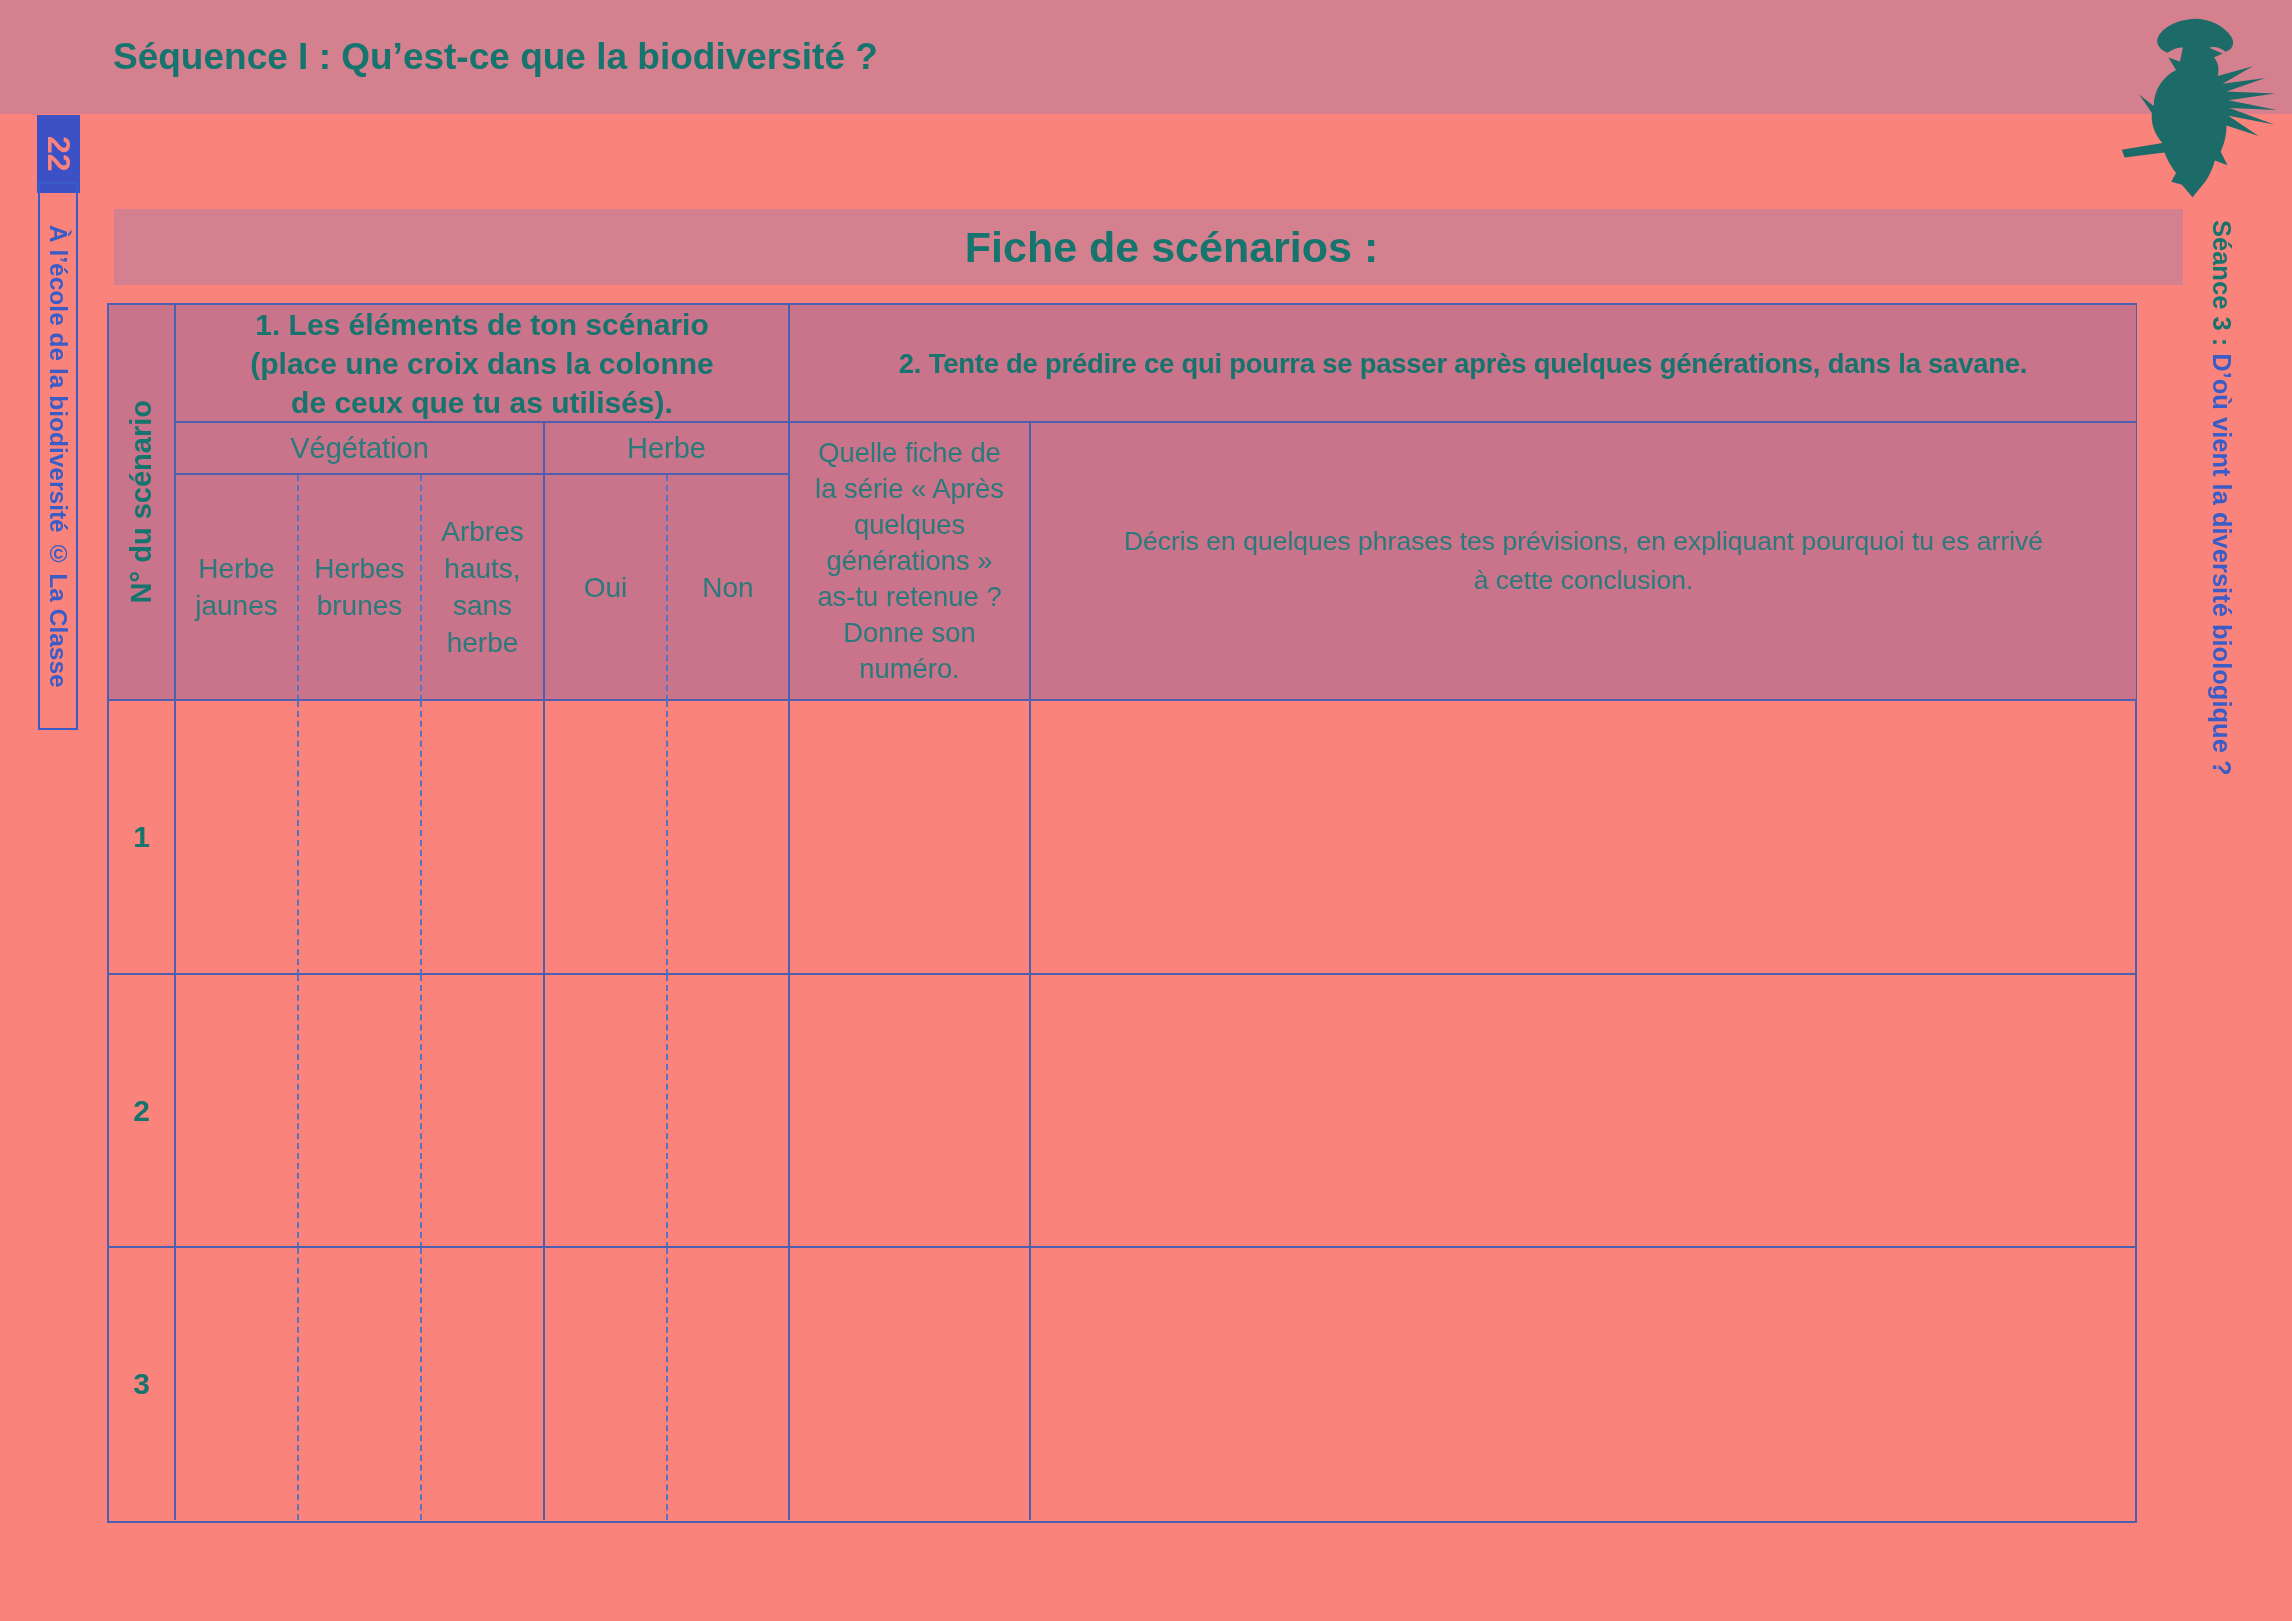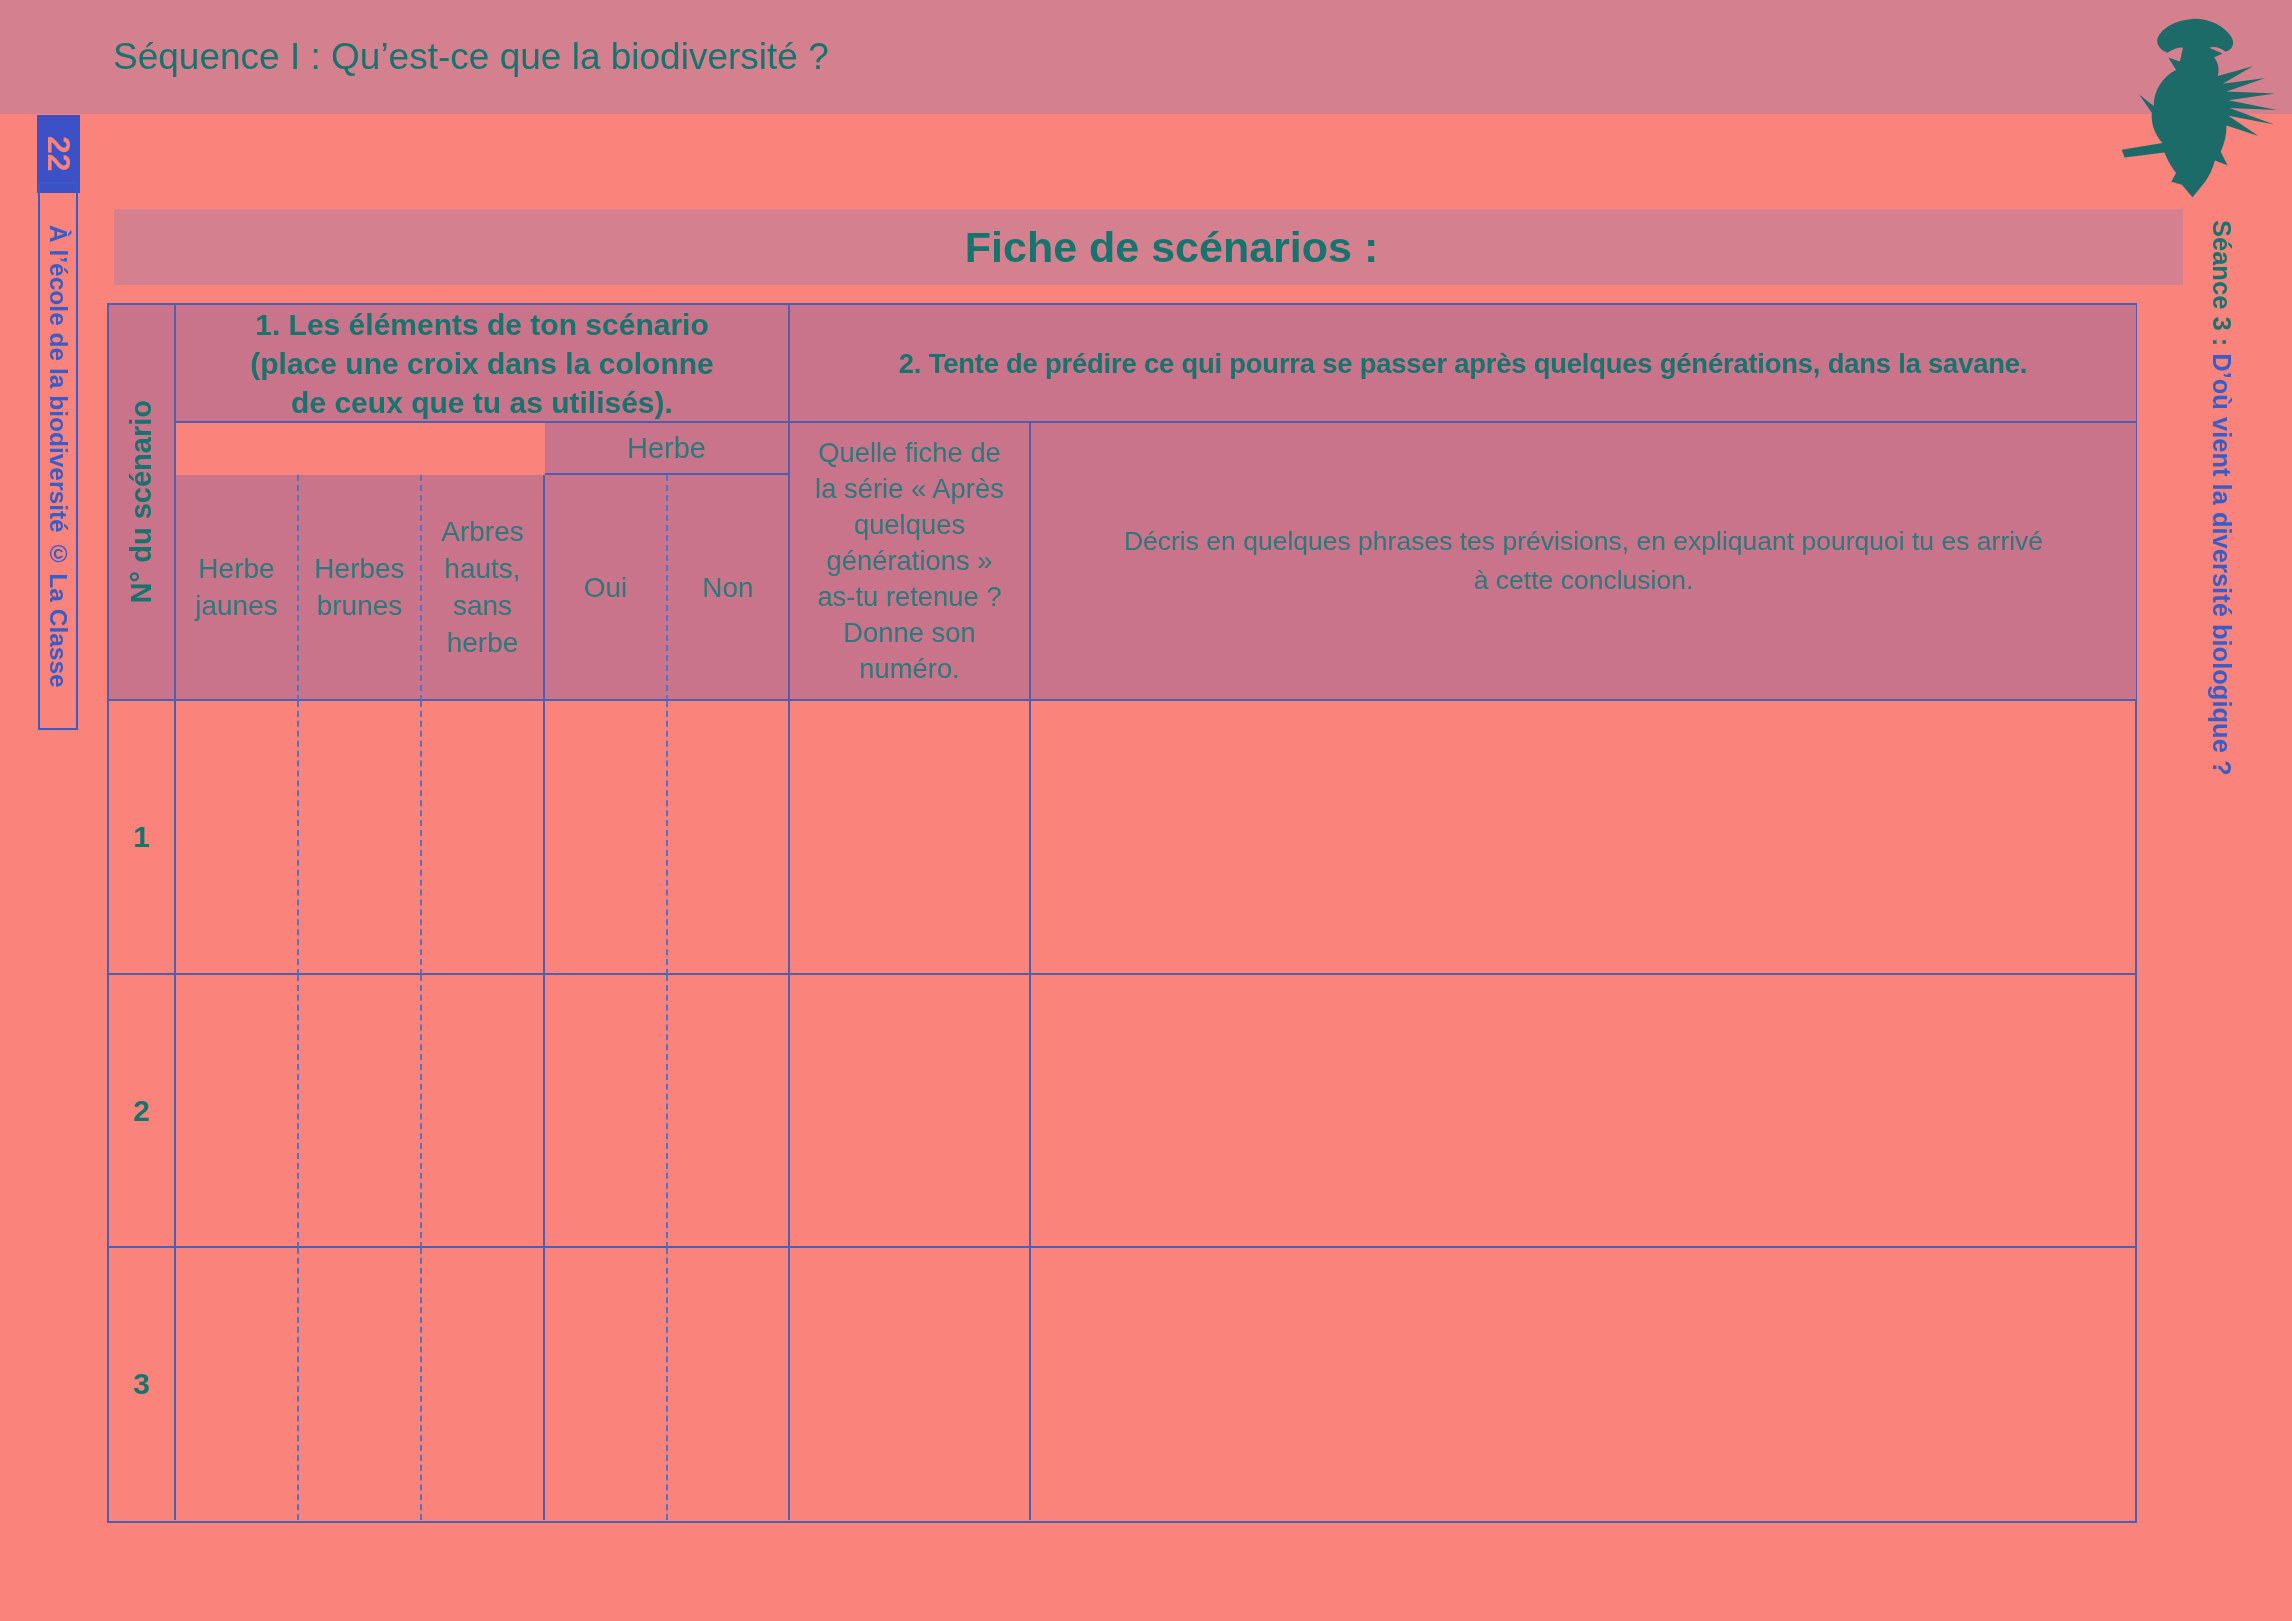--- a/index.html
+++ b/index.html
@@ -18,21 +18,21 @@
   html,body{margin:0;padding:0;}
   body{
     width:2293px;height:1621px;position:relative;overflow:hidden;
     background:var(--salmon);
     font-family:"Liberation Sans", sans-serif;
   }
   
   .top-banner{position:absolute;left:0;top:0;width:2293px;height:114px;background:var(--mauve);}
   .top-banner-title{
     position:absolute;left:113px;top:50%;transform:translateY(-50%);
-    font-size:37px;font-weight:normal;color:var(--teal);white-space:nowrap;
+    font-size:37px;font-weight:bold;color:var(--teal);white-space:nowrap;
   }
   
   .page-num-box{
     position:absolute;left:37px;top:115px;width:43px;height:78px;background:var(--numbox);
     display:flex;align-items:center;justify-content:center;
   }
   .page-num{writing-mode:vertical-rl;font-size:32px;font-weight:bold;color:var(--salmon);}
   .imprint-box{
     position:absolute;left:38px;top:182px;width:40px;height:548px;
     border:2px solid var(--sideblue);box-sizing:border-box;
@@ -145,20 +145,23 @@
   <div class="cell hd br-s bb-s sec-head" style="grid-area:1/2/2/7">
     <div class="line">1. Les éléments de ton scénario</div>
     <div class="line">(place une croix dans la colonne</div>
     <div class="line">de ceux que tu as utilisés).</div>
   </div>
 
   <div class="cell hd bb-s sec-head sec2" style="grid-area:1/7/2/9">
     <div class="line">2. Tente de prédire ce qui pourra se passer après quelques générations, dans la savane.</div>
   </div>
 
+  <div class="cell hd br-s bb-s group-head" style="grid-area:2/2/3/5">
+    <span>Végétation</span>
+  </div>
   <div class="cell hd br-s bb-s group-head" style="grid-area:2/5/3/7">
     <span>Herbe</span>
   </div>
 
   <div class="cell hd br-s bb-s question" style="grid-area:2/7/4/8">
     <div class="line">Quelle fiche de</div>
     <div class="line">la série « Après</div>
     <div class="line">quelques</div>
     <div class="line">générations »</div>
     <div class="line">as-tu retenue ?</div>

